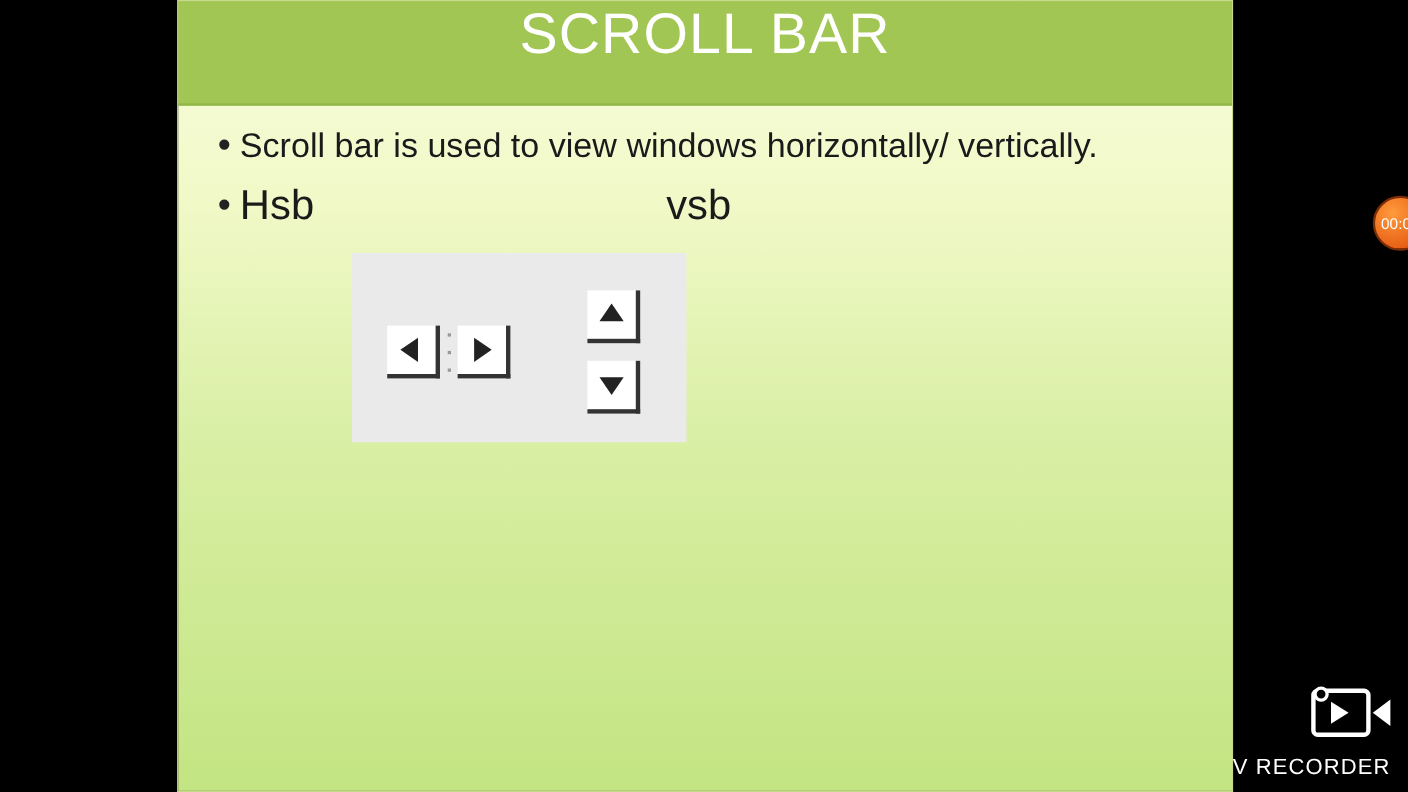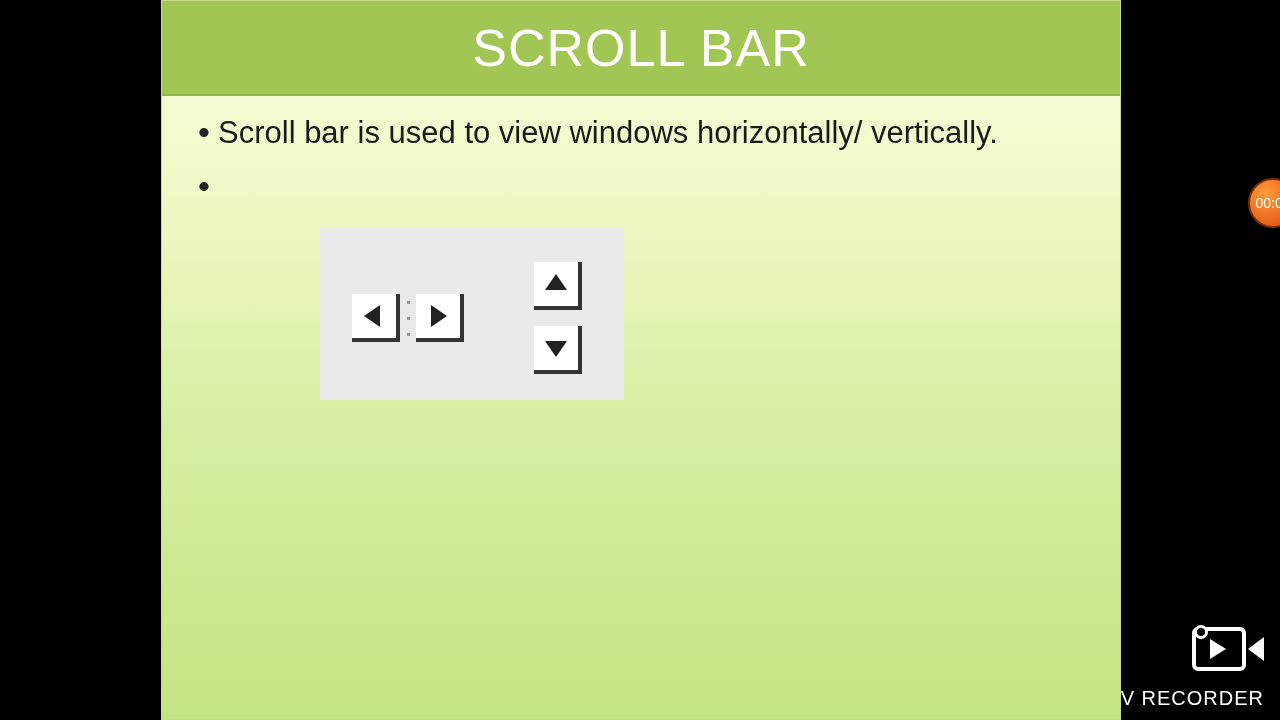--- a/index.html
+++ b/index.html
@@ -21,21 +21,21 @@
     background: linear-gradient(to bottom, #f8fcdc 0%, #f1f9c8 25%, #d9efa5 55%, #c3e482 100%);
     border: 1px solid #c7d98a;
     box-sizing: border-box;
   }
   .title-bar {
     width: 100%;
     height: 93px;
     background: #a1c653;
     border-bottom: 2px solid #8fb647;
     display: flex;
-    align-items: center;
+    align-items: flex-start;
     justify-content: center;
   }
   .title-text {
     color: #ffffff;
     font-size: 52px;
     letter-spacing: 1px;
     font-weight: 400;
   }
   .content {
     padding: 12px 28px 0 28px;
@@ -181,20 +181,23 @@
   </div>
   <div class="content">
 
     <div class="bullet-row">
       <div class="bullet-dot">•</div>
       <div class="bullet-text">Scroll bar is used to view windows horizontally/ vertically.</div>
     </div>
 
     <div class="bullet-row">
       <div class="bullet-dot">•</div>
+      <div class="hsb-vsb">
+        <span>Hsb</span><span class="gap"></span><span>vsb</span>
+      </div>
     </div>
 
     <div class="image-block">
       <div class="arrow-btn left">
           <div class="tri l"></div>
         </div>
       <div class="dotsep">
           <span></span>
           <span></span>
           <span></span>

